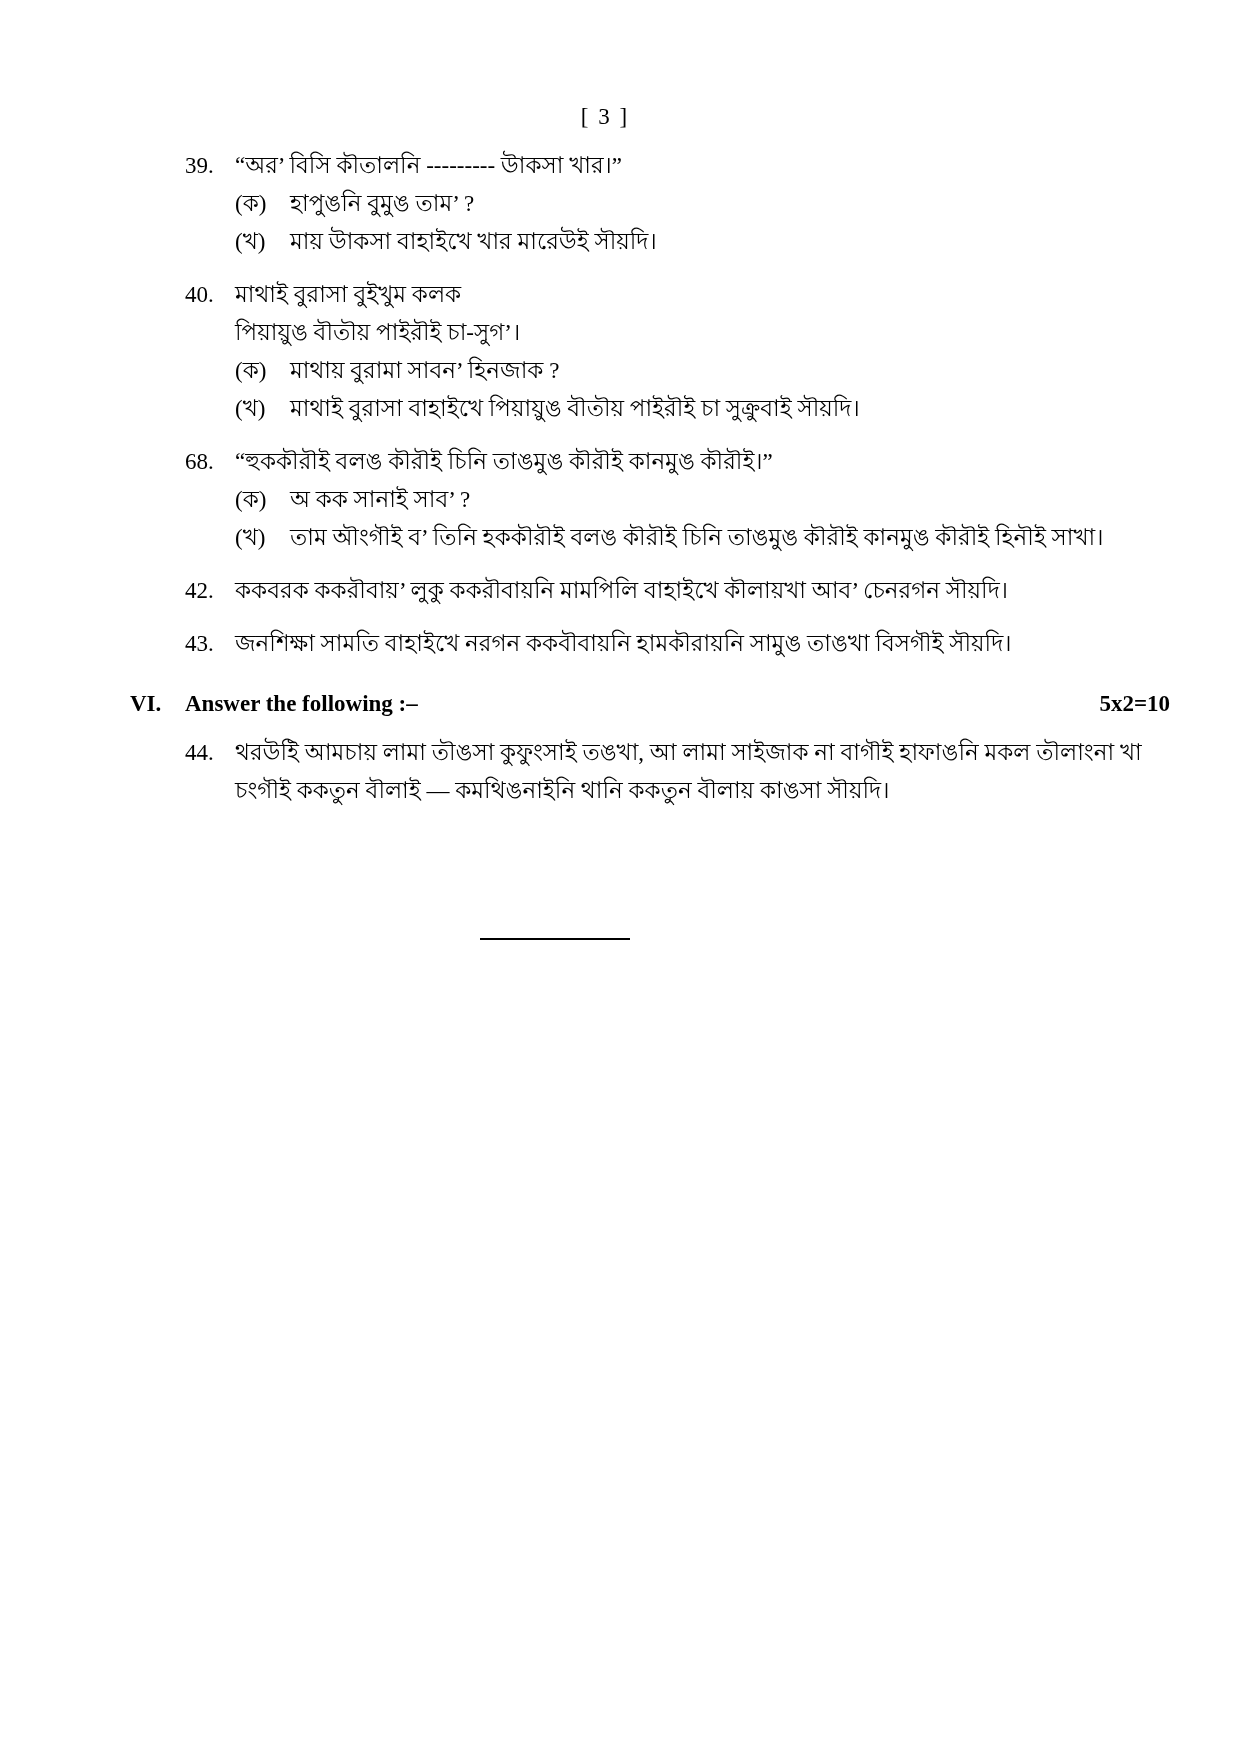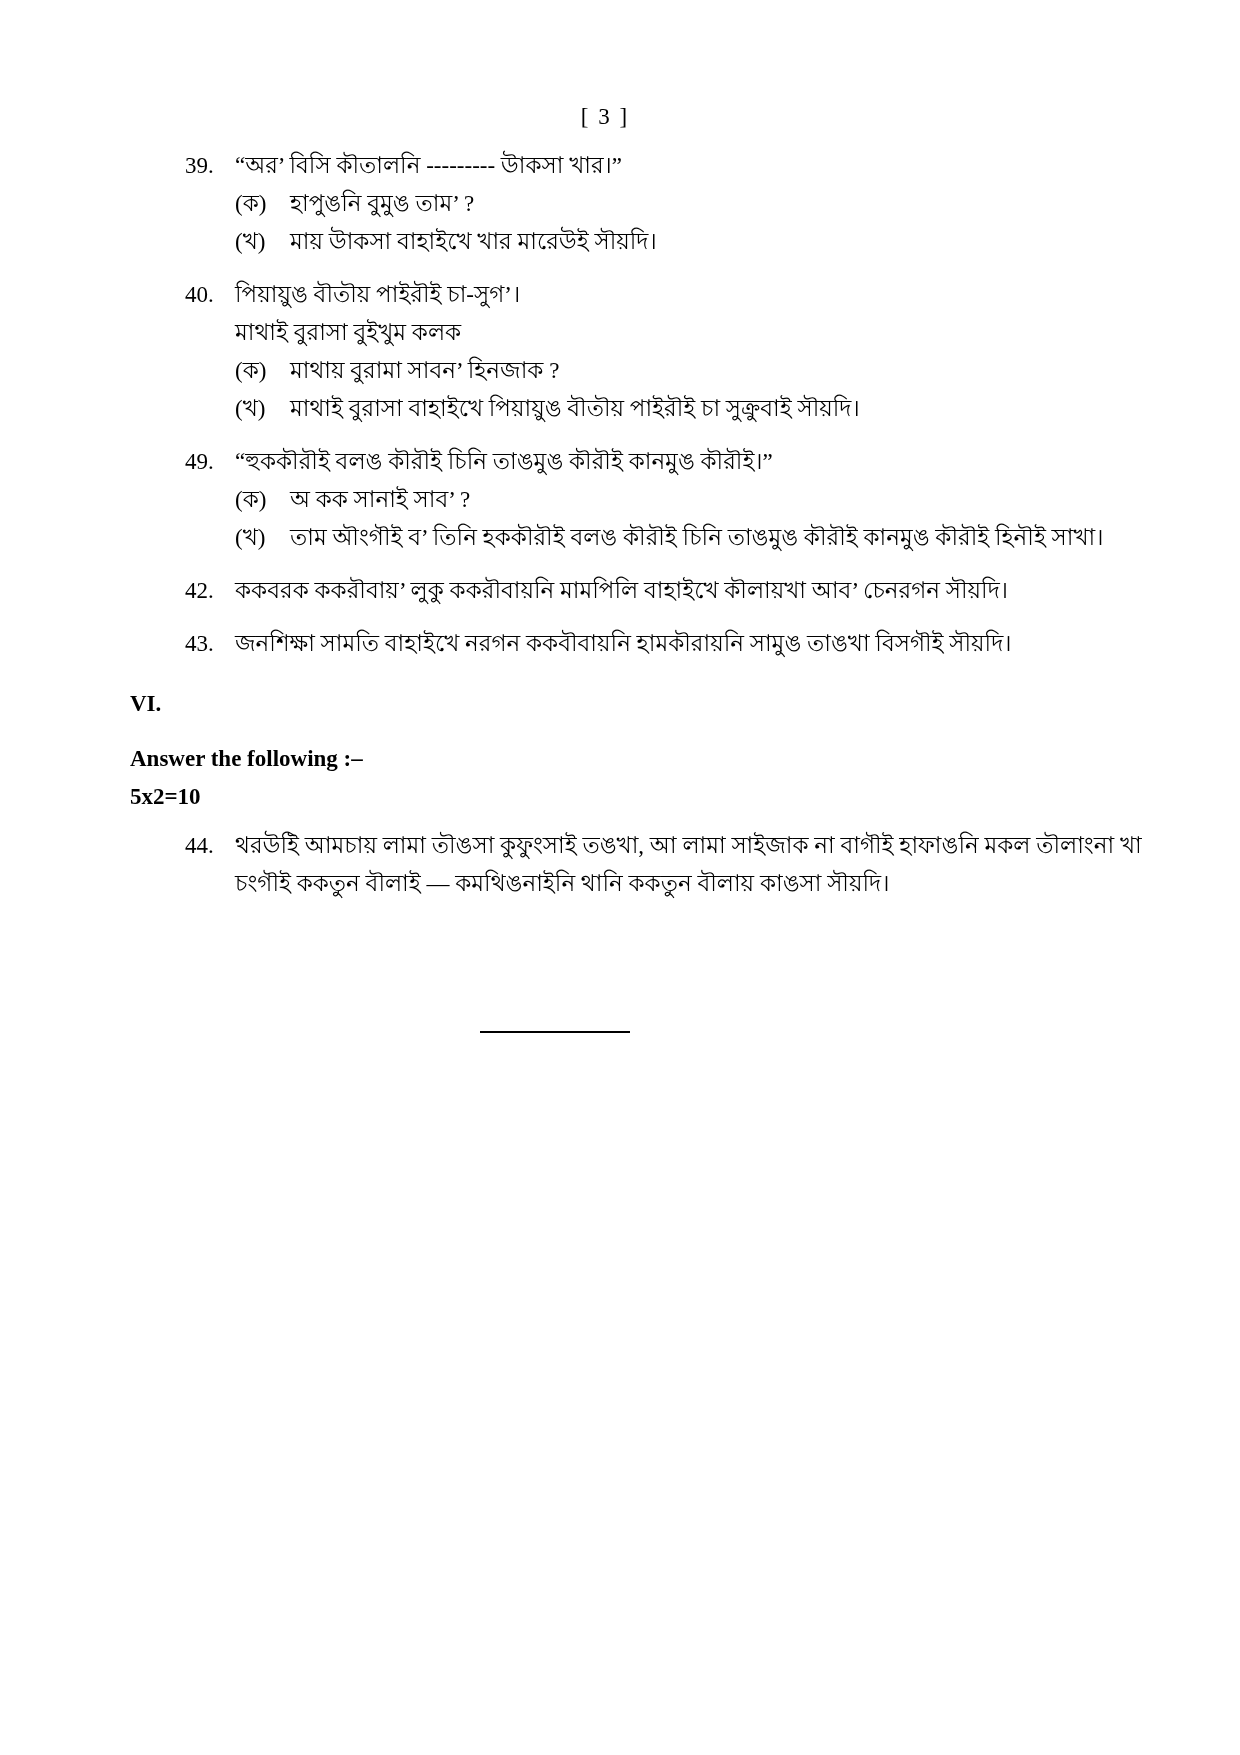--- a/index.html
+++ b/index.html
@@ -43,21 +43,20 @@
   .option .olabel {
     flex: 0 0 55px;
   }
   .option .otext {
     flex: 1 1 auto;
   }
   .section-heading {
     display: flex;
     align-items: baseline;
     margin: 22px 0 0 0;
-    flex-direction: column;
   }
   .section-heading .snum {
     flex: 0 0 55px;
     font-weight: bold;
   }
   .section-heading .stitle {
     flex: 1 1 auto;
     font-weight: bold;
   }
   .section-heading .smarks {
@@ -90,35 +89,35 @@
         <div class="option">
           <span class="olabel">(খ)</span>
           <span class="otext">মায় উাকসা বাহাইখে খার মারেউই সৗয়দি।</span>
         </div>
       </div>
     </div>
 
     <div class="question">
       <div class="qnum">40.</div>
       <div class="qbody">
+        <div class="qline">মাথাই বুরাসা বুইখুম কলক</div>
         <div class="qline">পিয়ায়ুঙ বৗতৗয় পাইরৗই চা-সুগ’।</div>
-        <div class="qline">মাথাই বুরাসা বুইখুম কলক</div>
         <div class="option">
           <span class="olabel">(ক)</span>
           <span class="otext">মাথায় বুরামা সাবন’ হিনজাক ?</span>
         </div>
         <div class="option">
           <span class="olabel">(খ)</span>
           <span class="otext">মাথাই বুরাসা বাহাইখে পিয়ায়ুঙ বৗতৗয় পাইরৗই চা সুক্রুবাই সৗয়দি।</span>
         </div>
       </div>
     </div>
 
     <div class="question">
-      <div class="qnum">49.</div>
+      <div class="qnum">68.</div>
       <div class="qbody">
         <div class="qline">“হুককৗরৗই বলঙ কৗরৗই চিনি তাঙমুঙ কৗরৗই কানমুঙ কৗরৗই।”</div>
         <div class="option">
           <span class="olabel">(ক)</span>
           <span class="otext">অ কক সানাই সাব’ ?</span>
         </div>
         <div class="option">
           <span class="olabel">(খ)</span>
           <span class="otext">তাম অৗংগৗই ব’ তিনি হককৗরৗই বলঙ কৗরৗই চিনি তাঙমুঙ কৗরৗই কানমুঙ কৗরৗই হিনৗই সাখা।</span>
         </div>

